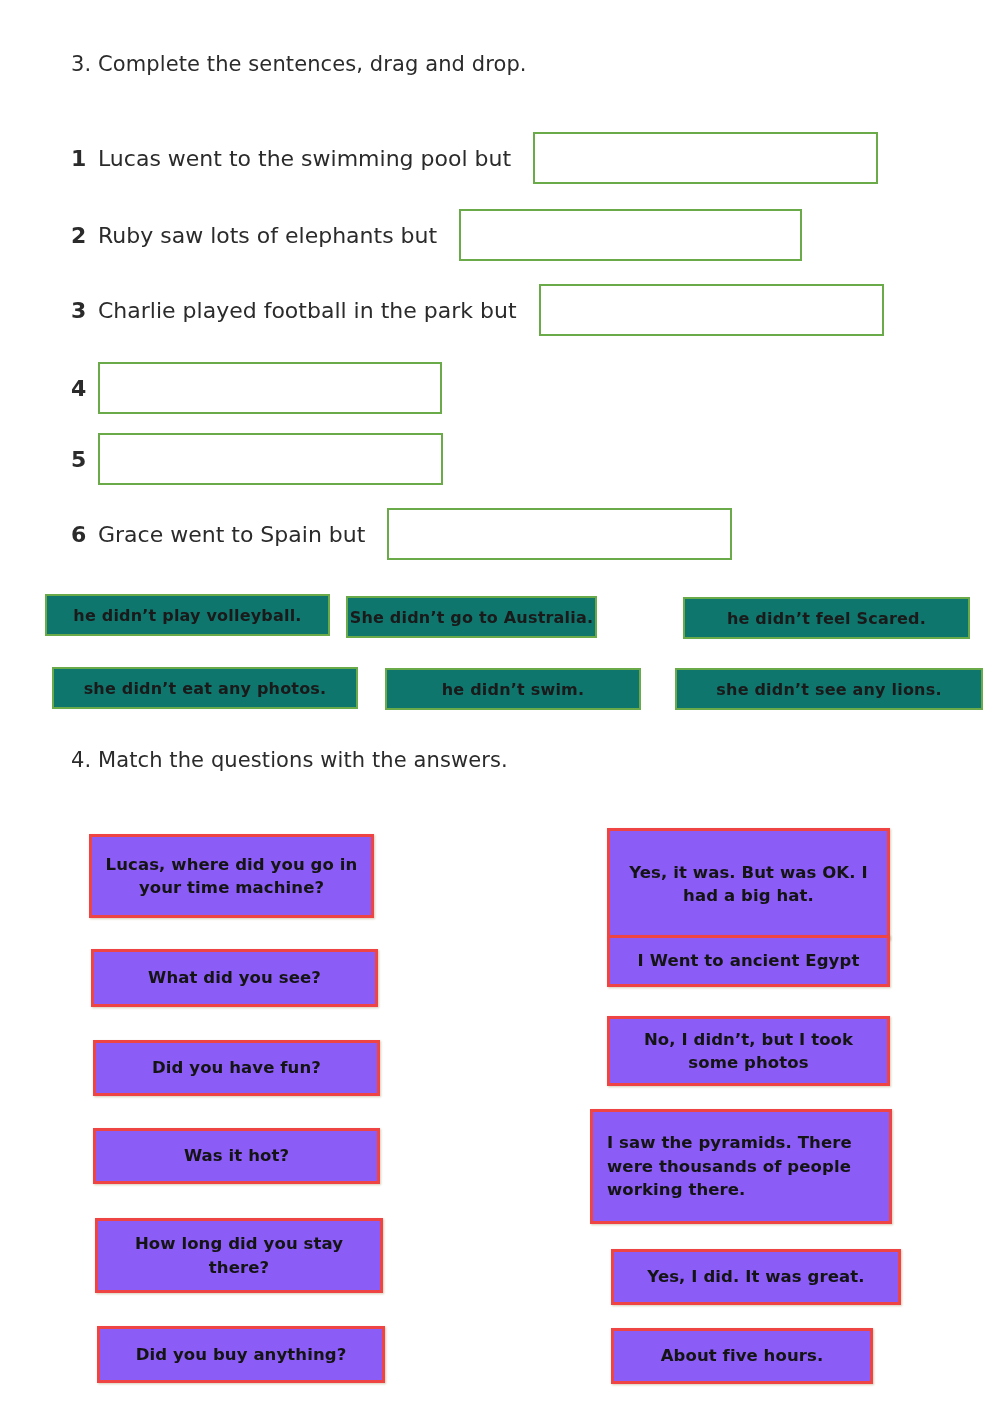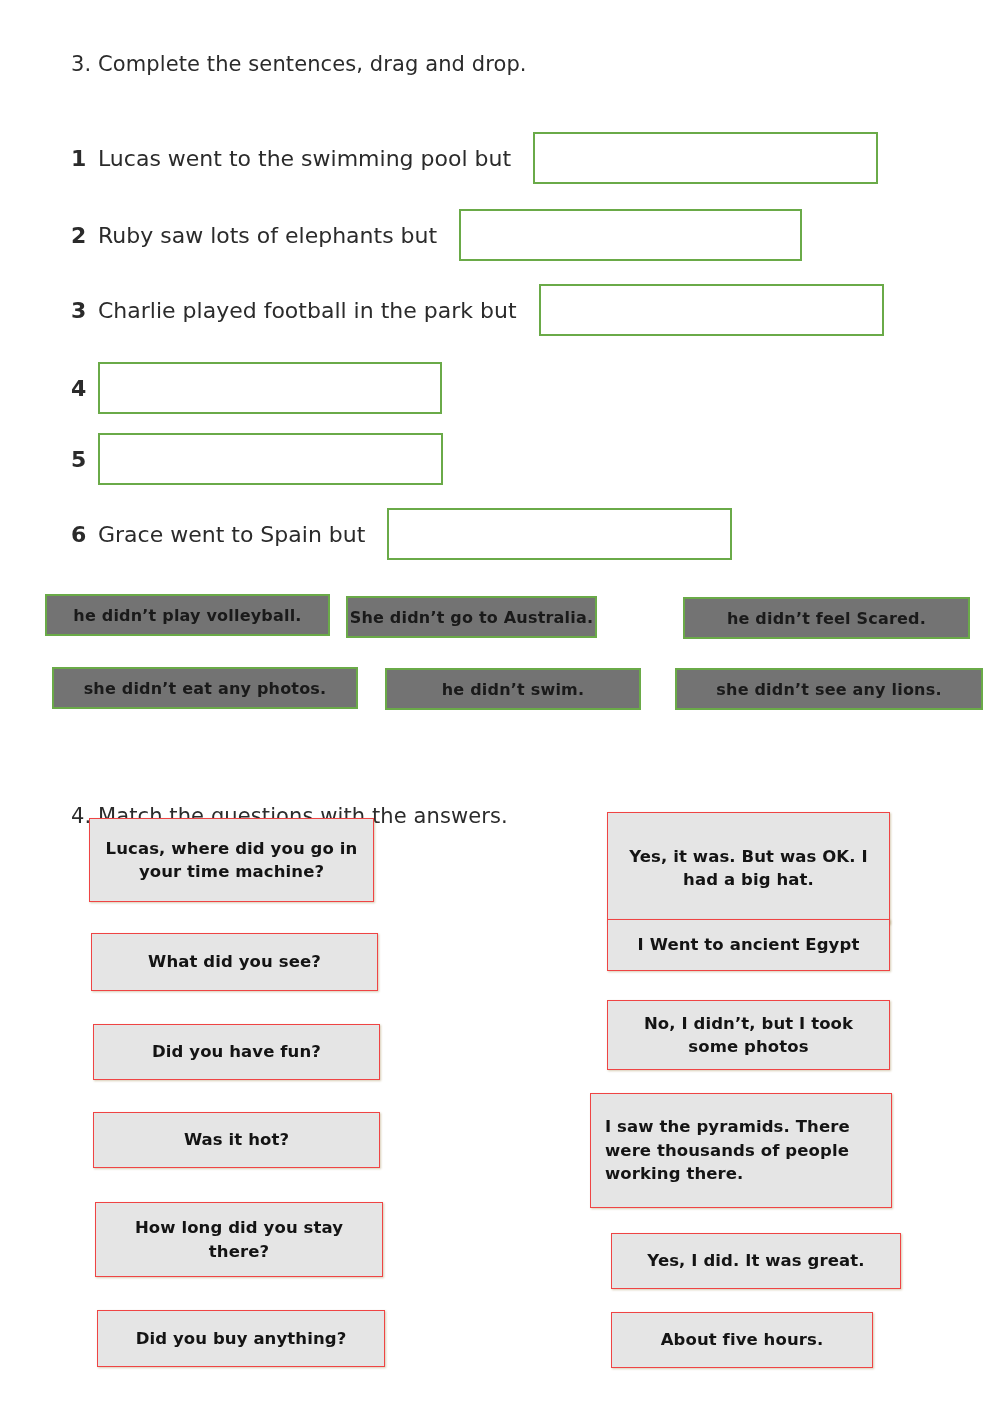--- a/index.html
+++ b/index.html
@@ -21,21 +21,21 @@
   
   .section-heading {
     position: absolute;
     font-size: 21px;
     font-weight: 400;
     color: #2b2b2b;
     letter-spacing: 0.1px;
     white-space: nowrap;
   }
   #heading-3 { left: 71px; top: 52px; }
-  #heading-4 { left: 71px; top: 804px; }
+  #heading-4 { left: 71px; top: 748px; }
 
   
   #sentences { position: absolute; left: 0; top: 0; width: 1000px; }
   .sentence-row {
     position: absolute;
     left: 71px;
     display: flex;
     align-items: center;
     height: 52px;
   }
@@ -56,49 +56,50 @@
   .drop-zone {
     border: 2px solid #6aaa48;
     background: #ffffff;
     height: 52px;
     flex: none;
   }
 
   
   .tile-green {
     position: absolute;
-    background: #737373;
+    background: #0f766e;
     border: 2px solid #6aaa48;
     display: flex;
     align-items: center;
     justify-content: center;
     font-size: 16px;
     font-weight: 700;
     color: #1a1a1a;
     height: 42px;
     letter-spacing: 0.2px;
     white-space: nowrap;
   }
 
   
   .card-yellow {
     position: absolute;
-    background: #e5e5e5;
-    border: 1px solid #ef4444;
+    background: #8b5cf6;
+    border: 3px solid #ef4444;
     box-shadow: 1px 1px 2px rgba(140,110,40,0.35);
     display: flex;
     align-items: center;
     justify-content: center;
     text-align: center;
     font-size: 16.5px;
     font-weight: 700;
     color: #141414;
     line-height: 1.42;
     padding: 4px 10px;
     letter-spacing: 0.1px;
+    margin-top: 16px;
   }
 </style>
 </head>
 <body>
 
 <div class="section-heading" id="heading-3">3. Complete the sentences, drag and drop.</div>
 
 <div id="sentences">
 
   <div class="sentence-row" style="top: 132px;">

